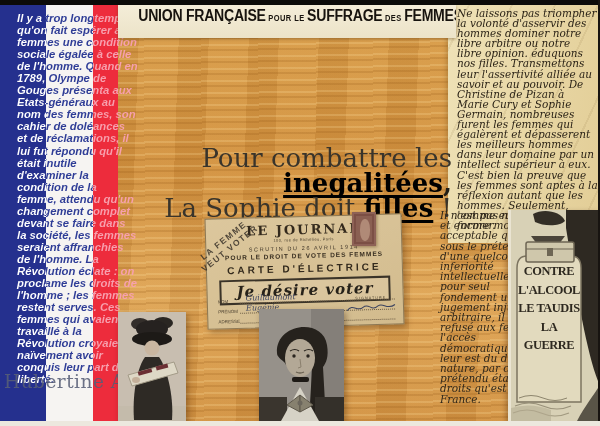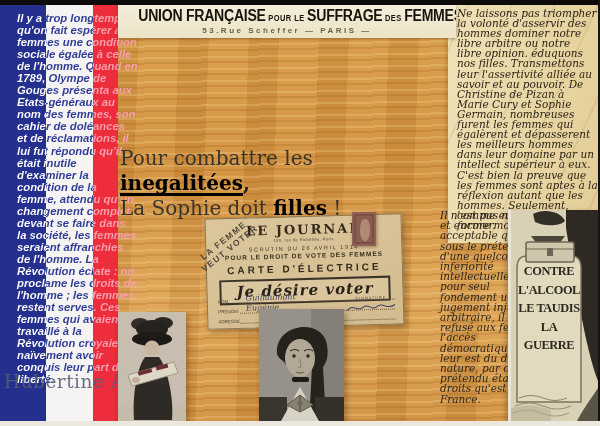--- a/index.html
+++ b/index.html
@@ -75,22 +75,22 @@
   .title{
     position:absolute;left:120px;top:44px;width:332px;text-align:center;
     font-family:"DejaVu Serif",serif;font-weight:bold;
     font-size:40px;line-height:49px;color:#14110d;
   }
   .title span{
     text-decoration:underline;text-decoration-thickness:4px;
     text-underline-offset:5px;text-decoration-skip-ink:none;
   }
   .subtitle{
-    position:absolute;left:120px;top:146px;width:332px;text-align:left;
-    font-family:"DejaVu Serif",serif;font-size:20px;line-height:25px;color:#39342b;
+    position:absolute;left:120px;top:146px;width:332px;text-align:right;
+    font-family:"DejaVu Serif",serif;font-size:26px;line-height:25px;color:#39342b;
   }
   .subtitle .em{
     font-weight:bold;color:#000000;
     text-decoration:underline;text-decoration-thickness:3px;
     text-underline-offset:3px;text-decoration-skip-ink:none;
   }
   .subtitle .bold{font-weight:bold;color:#211d16;}
 
   
   .middle-text{
@@ -188,21 +188,20 @@
   <div class="flag">
     <div class="b"></div>
     <div class="w"></div>
     <div class="r"></div>
   </div>
   <div class="flag-quote">Il y a trop longtemps qu'on fait espérer aux femmes une condition sociale égalée à celle de l'homme. Quand en 1789, Olympe de Gouges présenta aux Etats-généraux au nom des femmes, son cahier de doléances et de réclamations, il lui fut répondu qu'il était inutile d'examiner la condition de la femme, attendu qu'un changement complet devant se faire dans la société, les femmes seraient affranchies de l'homme. La Révolution éclate : on proclame les droits de l'homme ; les femmes restent serves. Ces femmes qui avaient travaillé à la Révolution croyaient naïvement avoir conquis leur part de liberté.</div>
   <div class="flag-author">Hubertine Auclert</div>
 
   <div class="banner">
     <div class="banner-line1"><span class="lg">UNION FRANÇAISE</span><span class="sm"> POUR LE </span><span class="lg">SUFFRAGE</span><span class="sm"> DES </span><span class="lg">FEMMES</span></div>
-    <div class="banner-line2">53.Rue Scheffer  —  PARIS  —</div>
   </div>
 
 
   <div class="subtitle">
     <span>Pour combattre les</span><br>
     <span class="em">inegalitées</span><span class="bold">,</span><br>
     <span>La Sophie doit </span><span class="em">filles</span><span> !</span>
   </div>
 
   <div class="right-text">Ne laissons pas triompher la volonté d'asservir des hommes dominer notre libre arbitre ou notre libre opinion. éduquons nos filles. Transmettons leur l'assertivité alliée au savoir et au pouvoir. De Christine de Pizan à Marie Cury et Sophie Germain, nombreuses furent les femmes qui égalèrent et dépasserent les meilleurs hommes dans leur domaine par un intellect supérieur à eux. C'est bien la preuve que les femmes sont aptes à la réflexion autant que les hommes. Seulement, comme eux, il faut les y former.</div>

